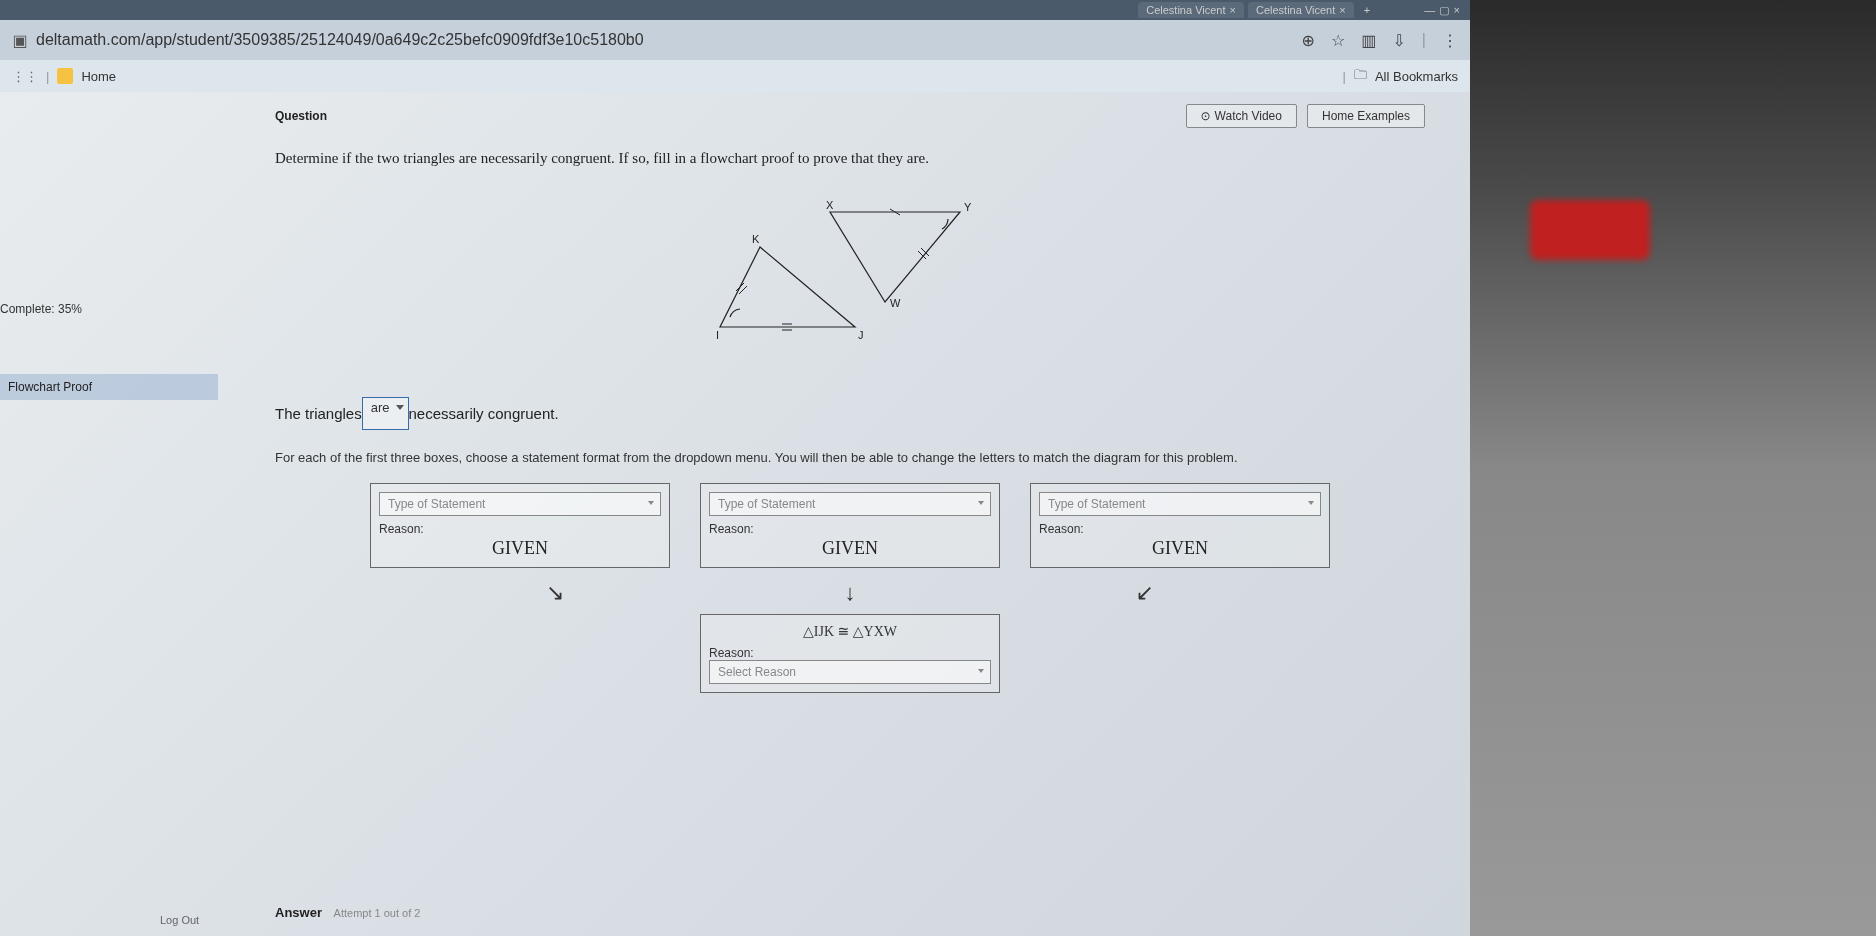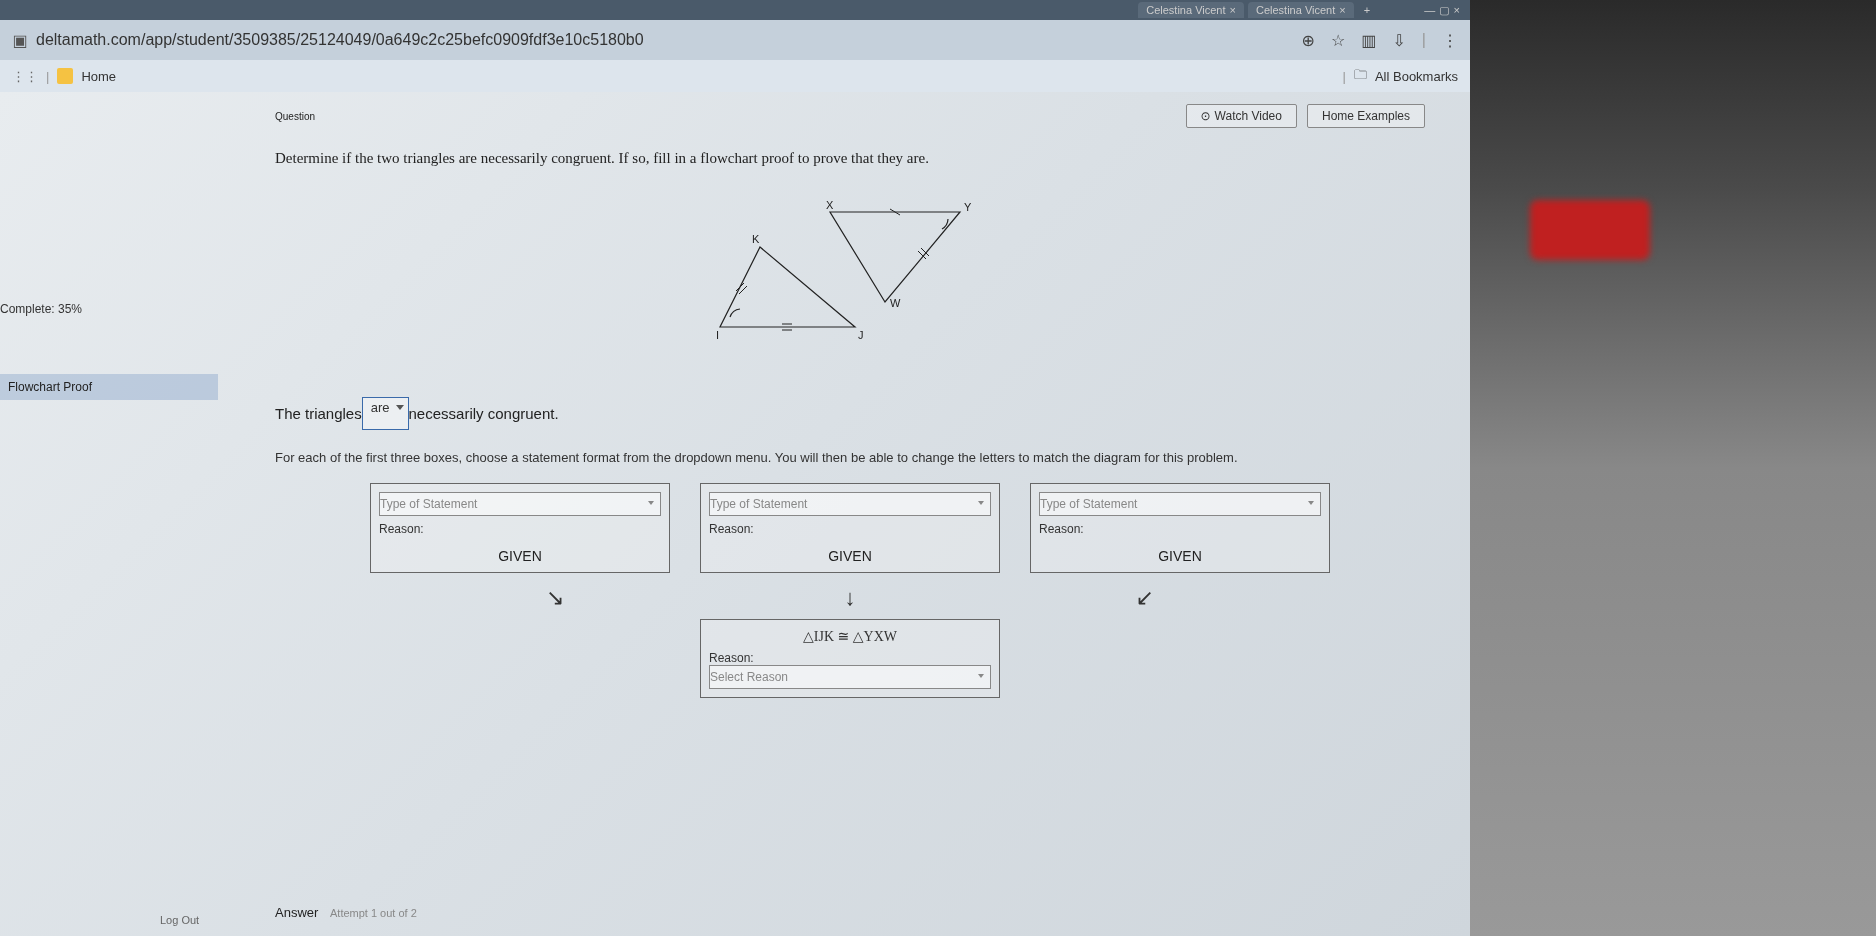--- a/index.html
+++ b/index.html
@@ -14,40 +14,40 @@
 .bookmark-bar{height:32px;background:#dde5ed;display:flex;align-items:center;padding:0 12px;gap:10px;color:#333;font-size:13px;justify-content:space-between}
 .bm-left{display:flex;align-items:center;gap:8px}
 .bm-icon{width:16px;height:16px;background:#f5c242;border-radius:2px}
 .content{position:relative;height:846px;background:linear-gradient(135deg,#e8ecef 0%,#dae0e5 50%,#cfd6dc 100%)}
 .sidebar{position:absolute;left:0;top:0;width:218px;height:100%}
 .complete{position:absolute;left:0;top:210px;width:218px;text-align:left;padding-right:18px;font-size:12px;color:#333}
 .nav-item{position:absolute;left:0;top:282px;width:218px;background:rgba(130,160,200,0.4);padding:6px 8px;font-size:12px;color:#222}
 .logout{position:absolute;left:160px;bottom:12px;font-size:11px;color:#666}
 .main{position:absolute;left:275px;top:0;width:1150px;height:100%}
 .qheader{display:flex;justify-content:space-between;align-items:center;padding-top:12px}
-.qtitle{font-size:10px;color:#222;font-weight:normal}
+.qtitle{font-size:12px;color:#222;font-weight:bold}
 .qbuttons{display:flex;gap:10px}
 .qbtn{border:1px solid #888;padding:4px 14px;font-size:12px;color:#333;background:rgba(255,255,255,0.3);border-radius:2px;cursor:pointer;display:flex;align-items:center;gap:4px}
 .prompt{margin-top:22px;font-size:15px;color:#222;font-family:Georgia,serif}
 .diagram{margin:30px auto 0;width:300px;height:150px;position:relative}
 .sentence{margin-top:50px;font-size:15px;color:#222;font-family:Georgia,serif;display:flex;align-items:center;}
 .dd{border:1px solid #3a6aaa;padding:2px 18px 14px 8px;font-size:13px;color:#333;background:rgba(255,255,255,0.4);position:relative}
 .dd::after{content:'';position:absolute;right:4px;top:7px;border-left:4px solid transparent;border-right:4px solid transparent;border-top:5px solid #555}
 .instr{margin-top:20px;font-size:13px;color:#333}
 .flowrow{display:flex;gap:30px;margin-top:18px;justify-content:center}
 .box{border:1px solid #666;width:300px;padding:8px;background:rgba(245,245,245,0.3)}
-.stmt-dd{border:1px solid #888;padding:4px 0;font-size:12px;color:#888;background:rgba(255,255,255,0.5);position:relative}
+.stmt-dd{border:1px solid #888;padding:4px 8px;font-size:12px;color:#888;background:rgba(255,255,255,0.5);position:relative}
 .stmt-dd::after{content:'';position:absolute;right:6px;top:8px;border-left:3px solid transparent;border-right:3px solid transparent;border-top:4px solid #888}
 .reason-lbl{text-align:left;font-size:12px;color:#333;margin-top:6px}
-.given{text-align:center;font-size:14px;color:#222;margin-top:12px;font-family:Liberation Sans, sans-serif}
+.given{text-align:center;font-size:18px;color:#222;margin-top:2px;font-family:Liberation Serif, serif}
 .arrows{display:flex;justify-content:center;gap:280px;margin-top:12px;font-size:22px;color:#333}
 .concl-row{display:flex;justify-content:center;margin-top:8px}
 .concl{text-align:center;font-size:14px;color:#333;font-family:Georgia,serif;margin-bottom:6px}
 .answer-row{position:absolute;bottom:18px;left:0;font-size:13px;color:#333}
-.answer-row b{font-weight:normal;color:#222}
+.answer-row b{font-weight:bold;color:#222}
 .attempt{color:#888;font-size:11px;margin-left:8px}
 .kbd-icon{position:absolute;right:-100px;bottom:60px;width:24px;height:16px;border:1px solid #666;border-radius:2px}
 .outside{position:absolute;left:1470px;top:0;width:406px;height:936px;background:linear-gradient(180deg,#2a2a2a 0%,#4a4a4a 20%,#888 50%,#999 100%)}
 .red-obj{position:absolute;left:1530px;top:200px;width:120px;height:60px;background:#c02020;border-radius:8px;filter:blur(3px)}
 svg{overflow:visible}
 </style>
 </head>
 <body>
 
 <div class="monitor">

